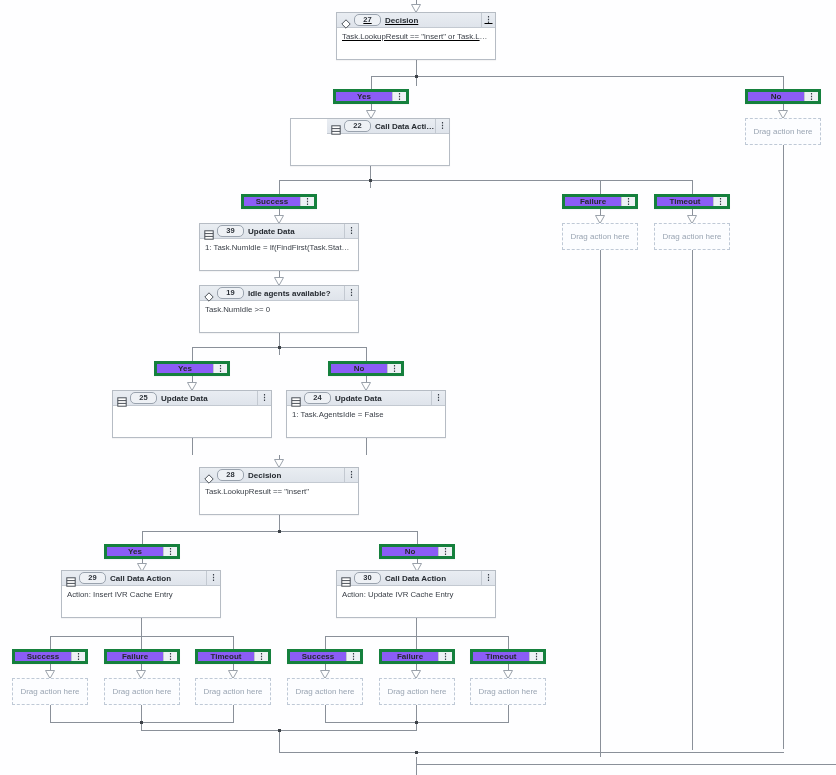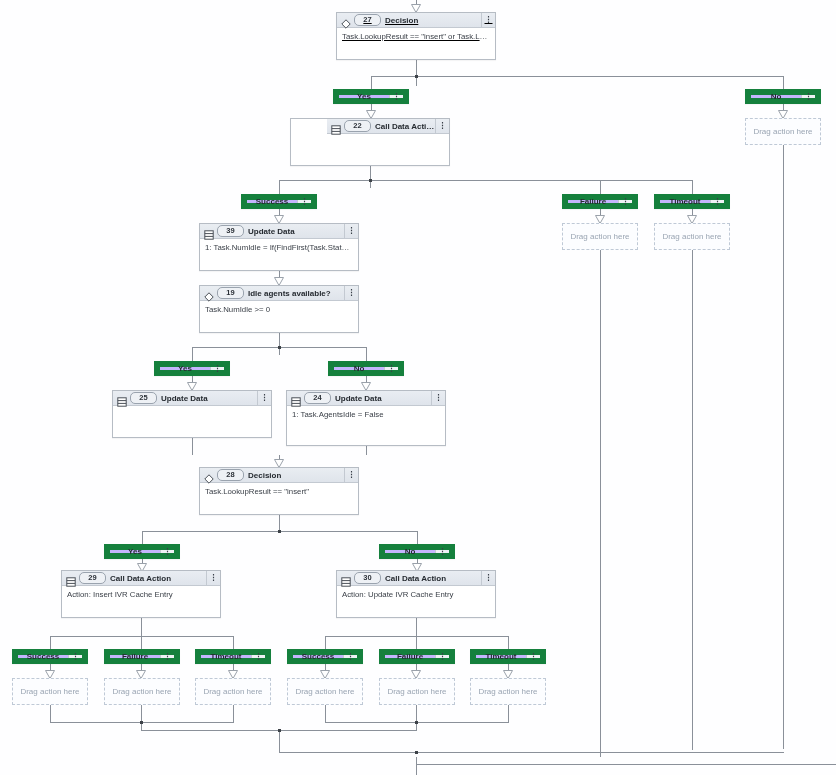--- a/index.html
+++ b/index.html
@@ -27,21 +27,21 @@
             font-size:7.5px;color:#2c3138;font-weight:bold;line-height:10px;}
   .node-title{font-size:8px;font-weight:bold;color:#252a30;white-space:nowrap;
               overflow:hidden;text-overflow:ellipsis;flex:1 1 auto;}
   .node-menu{flex:0 0 auto;width:13px;height:15px;border-left:1px solid #c3c9d1;
              display:flex;align-items:center;justify-content:center;
              font-size:8px;color:#3a4049;font-weight:bold;line-height:1;}
   .node-body{padding:4px 5px;font-size:7.8px;color:#3b4048;white-space:nowrap;
              overflow:hidden;text-overflow:ellipsis;}
 
   
-  .branch{position:absolute;height:15px;border:6px solid #15803d;background:#c4b5fd;
+  .branch{position:absolute;height:15px;border:3px solid #15803d;background:#8b5cf6;
           box-sizing:border-box;display:flex;align-items:center;
           box-shadow:0 1px 1px rgba(0,0,0,.03);}
   .branch-label{flex:1 1 auto;text-align:center;font-size:8px;font-weight:bold;
                 color:#252a30;white-space:nowrap;overflow:hidden;}
   .branch-menu{flex:0 0 auto;width:13px;height:100%;border-left:1px solid #c3c9d1;
                display:flex;align-items:center;justify-content:center;
                font-size:8px;color:#3a4049;font-weight:bold;background:#eef1f5;line-height:1;}
 
   
   .drop{position:absolute;border:1px dashed #bfc9d6;background:#fcfdff;
@@ -265,21 +265,21 @@
         <span class="node-ico"><svg width="10" height="10" viewBox="0 0 10 10">
             <rect x="0.8" y="0.8" width="8.4" height="8.4" fill="#ffffff" stroke="#4a5058" stroke-width="1"></rect>
             <line x1="0.8" y1="3.6" x2="9.2" y2="3.6" stroke="#4a5058" stroke-width="1"></line>
             <line x1="0.8" y1="6.4" x2="9.2" y2="6.4" stroke="#4a5058" stroke-width="1"></line>
           </svg></span>
         <span class="node-num">25</span>
         <span class="node-title">Update Data</span>
         <span class="node-menu">⋮</span>
       </div>
     </div>
-    <div class="node" style="left: 286px; top: 390px; width: 160px; height: 56px;">
+    <div class="node" style="left: 286px; top: 390px; width: 160px; height: 48px;">
       <div class="node-head">
         <span class="node-ico"><svg width="10" height="10" viewBox="0 0 10 10">
             <rect x="0.8" y="0.8" width="8.4" height="8.4" fill="#ffffff" stroke="#4a5058" stroke-width="1"></rect>
             <line x1="0.8" y1="3.6" x2="9.2" y2="3.6" stroke="#4a5058" stroke-width="1"></line>
             <line x1="0.8" y1="6.4" x2="9.2" y2="6.4" stroke="#4a5058" stroke-width="1"></line>
           </svg></span>
         <span class="node-num">24</span>
         <span class="node-title">Update Data</span>
         <span class="node-menu">⋮</span>
       </div>

